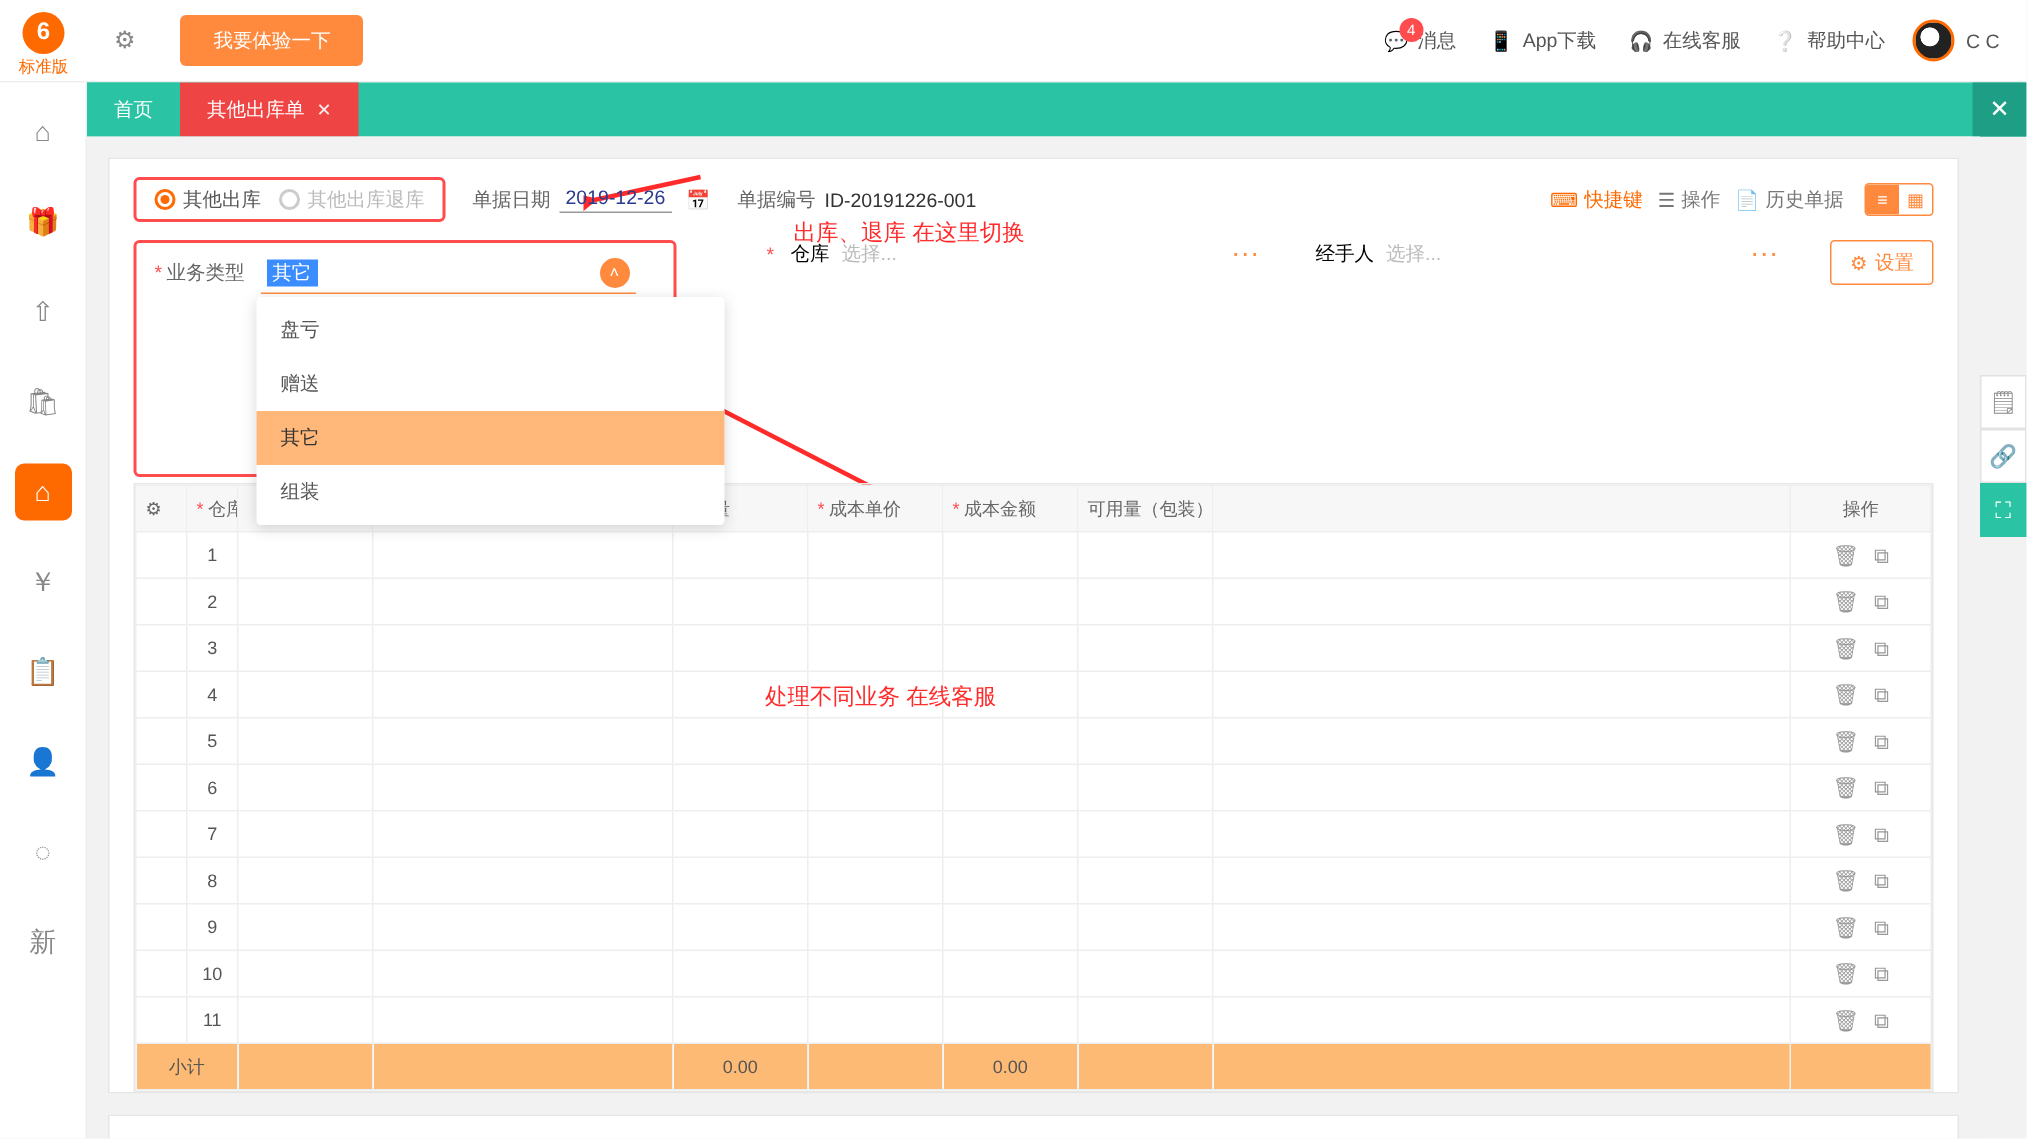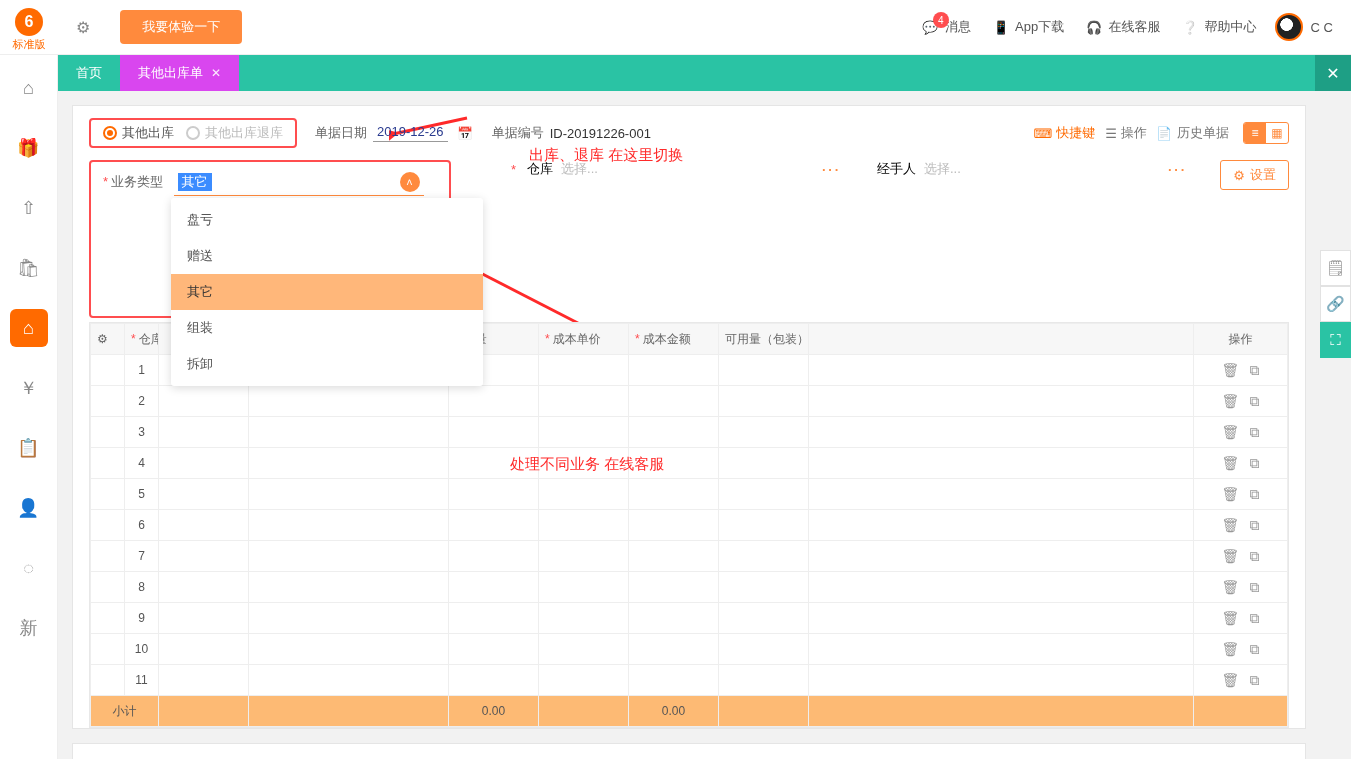--- a/index.html
+++ b/index.html
@@ -22,21 +22,21 @@
 
 
 .leftrail { position: absolute; left: 0; top: 55px; bottom: 0; width: 58px; background: #fff; border-right: 1px solid #eee; display: flex; flex-direction: column; align-items: center; padding-top: 14px; gap: 22px; }
 .rail-item { width: 38px; height: 38px; display: flex; align-items: center; justify-content: center; color: #888; font-size: 18px; border-radius: 6px; cursor: pointer; }
 .rail-item.active { background: #ff6a00; color: #fff; }
 
 
 .tabstrip { position: absolute; left: 58px; right: 0; top: 55px; height: 36px; background: #2ac3a4; display: flex; align-items: stretch; }
 .tab { padding: 0 18px; display: flex; align-items: center; color: #fff; font-size: 13px; cursor: pointer; gap: 8px; }
 .tab.home { background: #2ac3a4; }
-.tab.active { background: #d946ef; }
+.tab.active { background: #ef4444; }
 .tab-close { font-size: 12px; opacity: .9; }
 .tabstrip-close { margin-left: auto; width: 36px; display: flex; align-items: center; justify-content: center; color: #fff; cursor: pointer; background: #1e9f85; }
 
 
 .main { position: absolute; left: 58px; right: 31px; top: 91px; bottom: 0; background: #f2f2f2; padding: 14px; }
 .panel { background: #fff; border: 1px solid #e5e5e5; padding: 12px 16px 0 16px; }
 
 .row1 { display: flex; align-items: center; gap: 18px; flex-wrap: nowrap; }
 .highlight-box { border: 2px solid #ff4d4f; border-radius: 4px; padding: 4px 12px; display: flex; align-items: center; gap: 12px; }
 .radio-item { display: flex; align-items: center; gap: 5px; font-size: 13px; color: #555; cursor: pointer; }
@@ -214,21 +214,20 @@
         <span class="field-label"><span class="req-star">*</span><span>业务类型</span></span>
         <span class="sel-input">
           <span class="sel-val">其它</span>
           <span class="chev-circle">˄</span>
         </span>
         <div class="dropdown">
           <div class="dd-item">盘亏</div>
           <div class="dd-item">赠送</div>
           <div class="dd-item sel">其它</div>
           <div class="dd-item">组装</div>
-          <div class="dd-item">拆卸</div>
         </div>
       </div>
 
       <svg class="arrow-svg" style="left:370px; top:100px;" width="150" height="80">
         <defs>
             <marker id="ah2" markerWidth="8" markerHeight="8" refX="2" refY="4" orient="auto">
               <path d="M8,0 L0,4 L8,8 Z" fill="#ff2a2a"></path>
             </marker>
           </defs>
         <line x1="148" y1="78" x2="4" y2="4" stroke="#ff2a2a" stroke-width="3" marker-end="url(#ah2)"></line>

